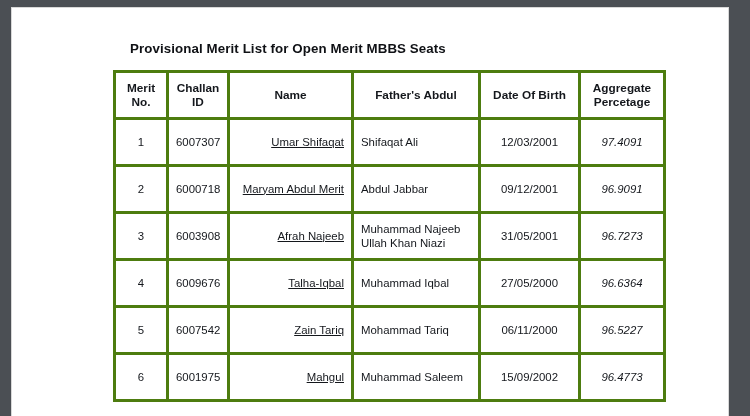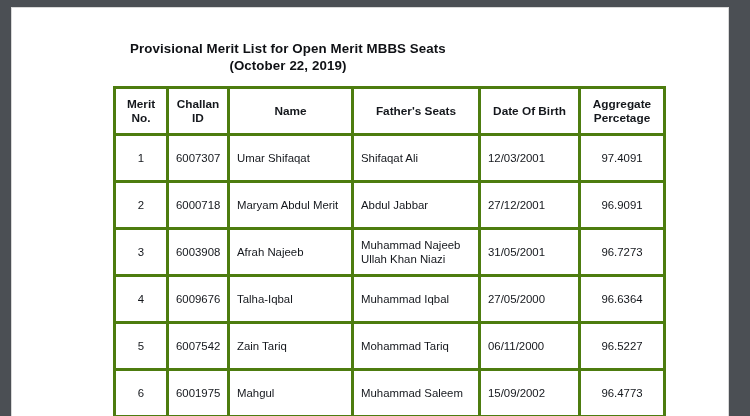--- a/index.html
+++ b/index.html
@@ -94,24 +94,24 @@
 
   table.merit tbody td {
     font-size: 11.4px;
     font-weight: normal;
     height: 44px;
     line-height: 14px;
   }
 
   td.c-merit  { text-align: center; }
   td.c-chal   { text-align: left; }
-  td.c-name   { text-align: left; }
+  td.c-name   { text-align: right; text-decoration: underline; }
   td.c-father { text-align: left; }
-  td.c-dob    { }
-  td.c-agg    { text-align: center; }
+  td.c-dob    { text-align: center; }
+  td.c-agg    { text-align: center; font-style: italic; }
 
   
   col.w-merit  { width: 53px; }
   col.w-chal   { width: 61px; }
   col.w-name   { width: 124px; }
   col.w-father { width: 127px; }
   col.w-dob    { width: 100px; }
   col.w-agg    { width: 85px; }
 </style>
 </head>
@@ -119,21 +119,20 @@
 
 <div id="viewer">
 
   <div id="page-sheet">
 
     <div class="doc-header">
 
 
       <div class="title-block">
         <div class="title-line">Provisional Merit List for Open Merit MBBS Seats</div>
-        <div class="title-line">(October 22, 2019)</div>
       </div>
     </div>
 
     <div class="table-wrap">
       <table class="merit">
         <colgroup>
           <col class="w-merit">
             <col class="w-chal">
             <col class="w-name">
           <col class="w-father">
@@ -147,21 +146,21 @@
               <span>No.</span>
             </th>
             <th>
               <span>Challan</span><br>
               <span>ID</span>
             </th>
             <th>
               <span>Name</span>
             </th>
             <th>
-              <span>Father's Seats</span>
+              <span>Father's Abdul</span>
             </th>
             <th>
               <span>Date Of Birth</span>
             </th>
             <th>
               <span>Aggregate</span><br>
               <span>Percetage</span>
             </th>
           </tr>
         </thead>
@@ -172,21 +171,21 @@
             <td class="c-name">Umar Shifaqat</td>
             <td class="c-father">Shifaqat Ali</td>
             <td class="c-dob">12/03/2001</td>
             <td class="c-agg">97.4091</td>
           </tr>
           <tr>
             <td class="c-merit">2</td>
             <td class="c-chal">6000718</td>
             <td class="c-name">Maryam Abdul Merit</td>
             <td class="c-father">Abdul Jabbar</td>
-            <td class="c-dob">27/12/2001</td>
+            <td class="c-dob">09/12/2001</td>
             <td class="c-agg">96.9091</td>
           </tr>
           <tr>
             <td class="c-merit">3</td>
             <td class="c-chal">6003908</td>
             <td class="c-name">Afrah Najeeb</td>
             <td class="c-father">Muhammad Najeeb Ullah Khan Niazi</td>
             <td class="c-dob">31/05/2001</td>
             <td class="c-agg">96.7273</td>
           </tr>

